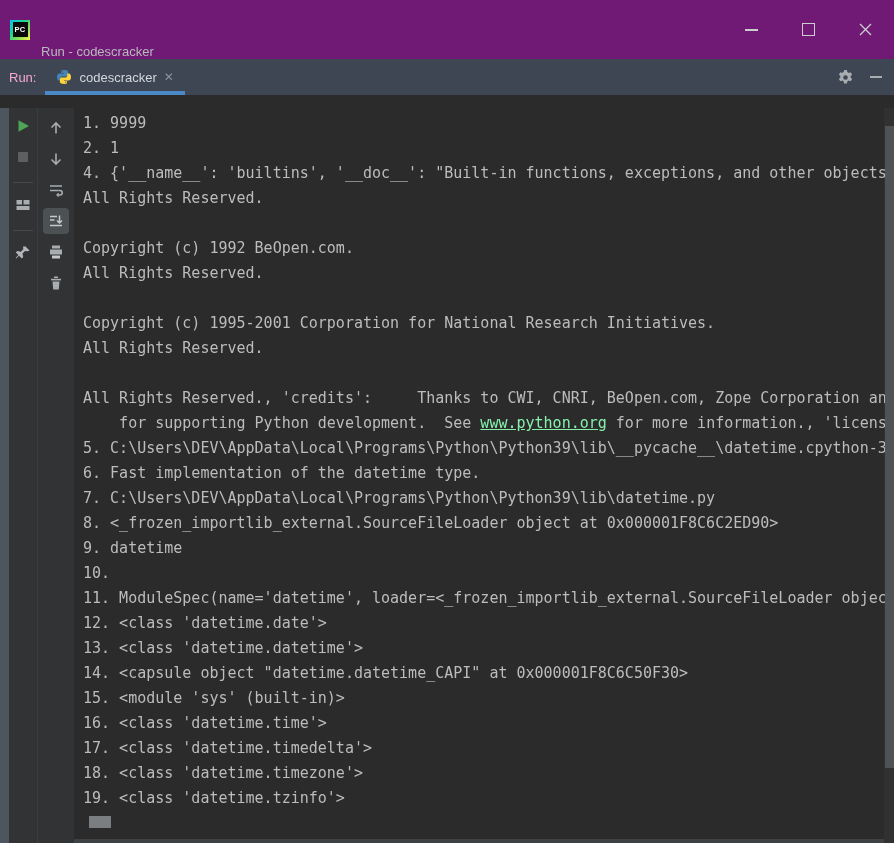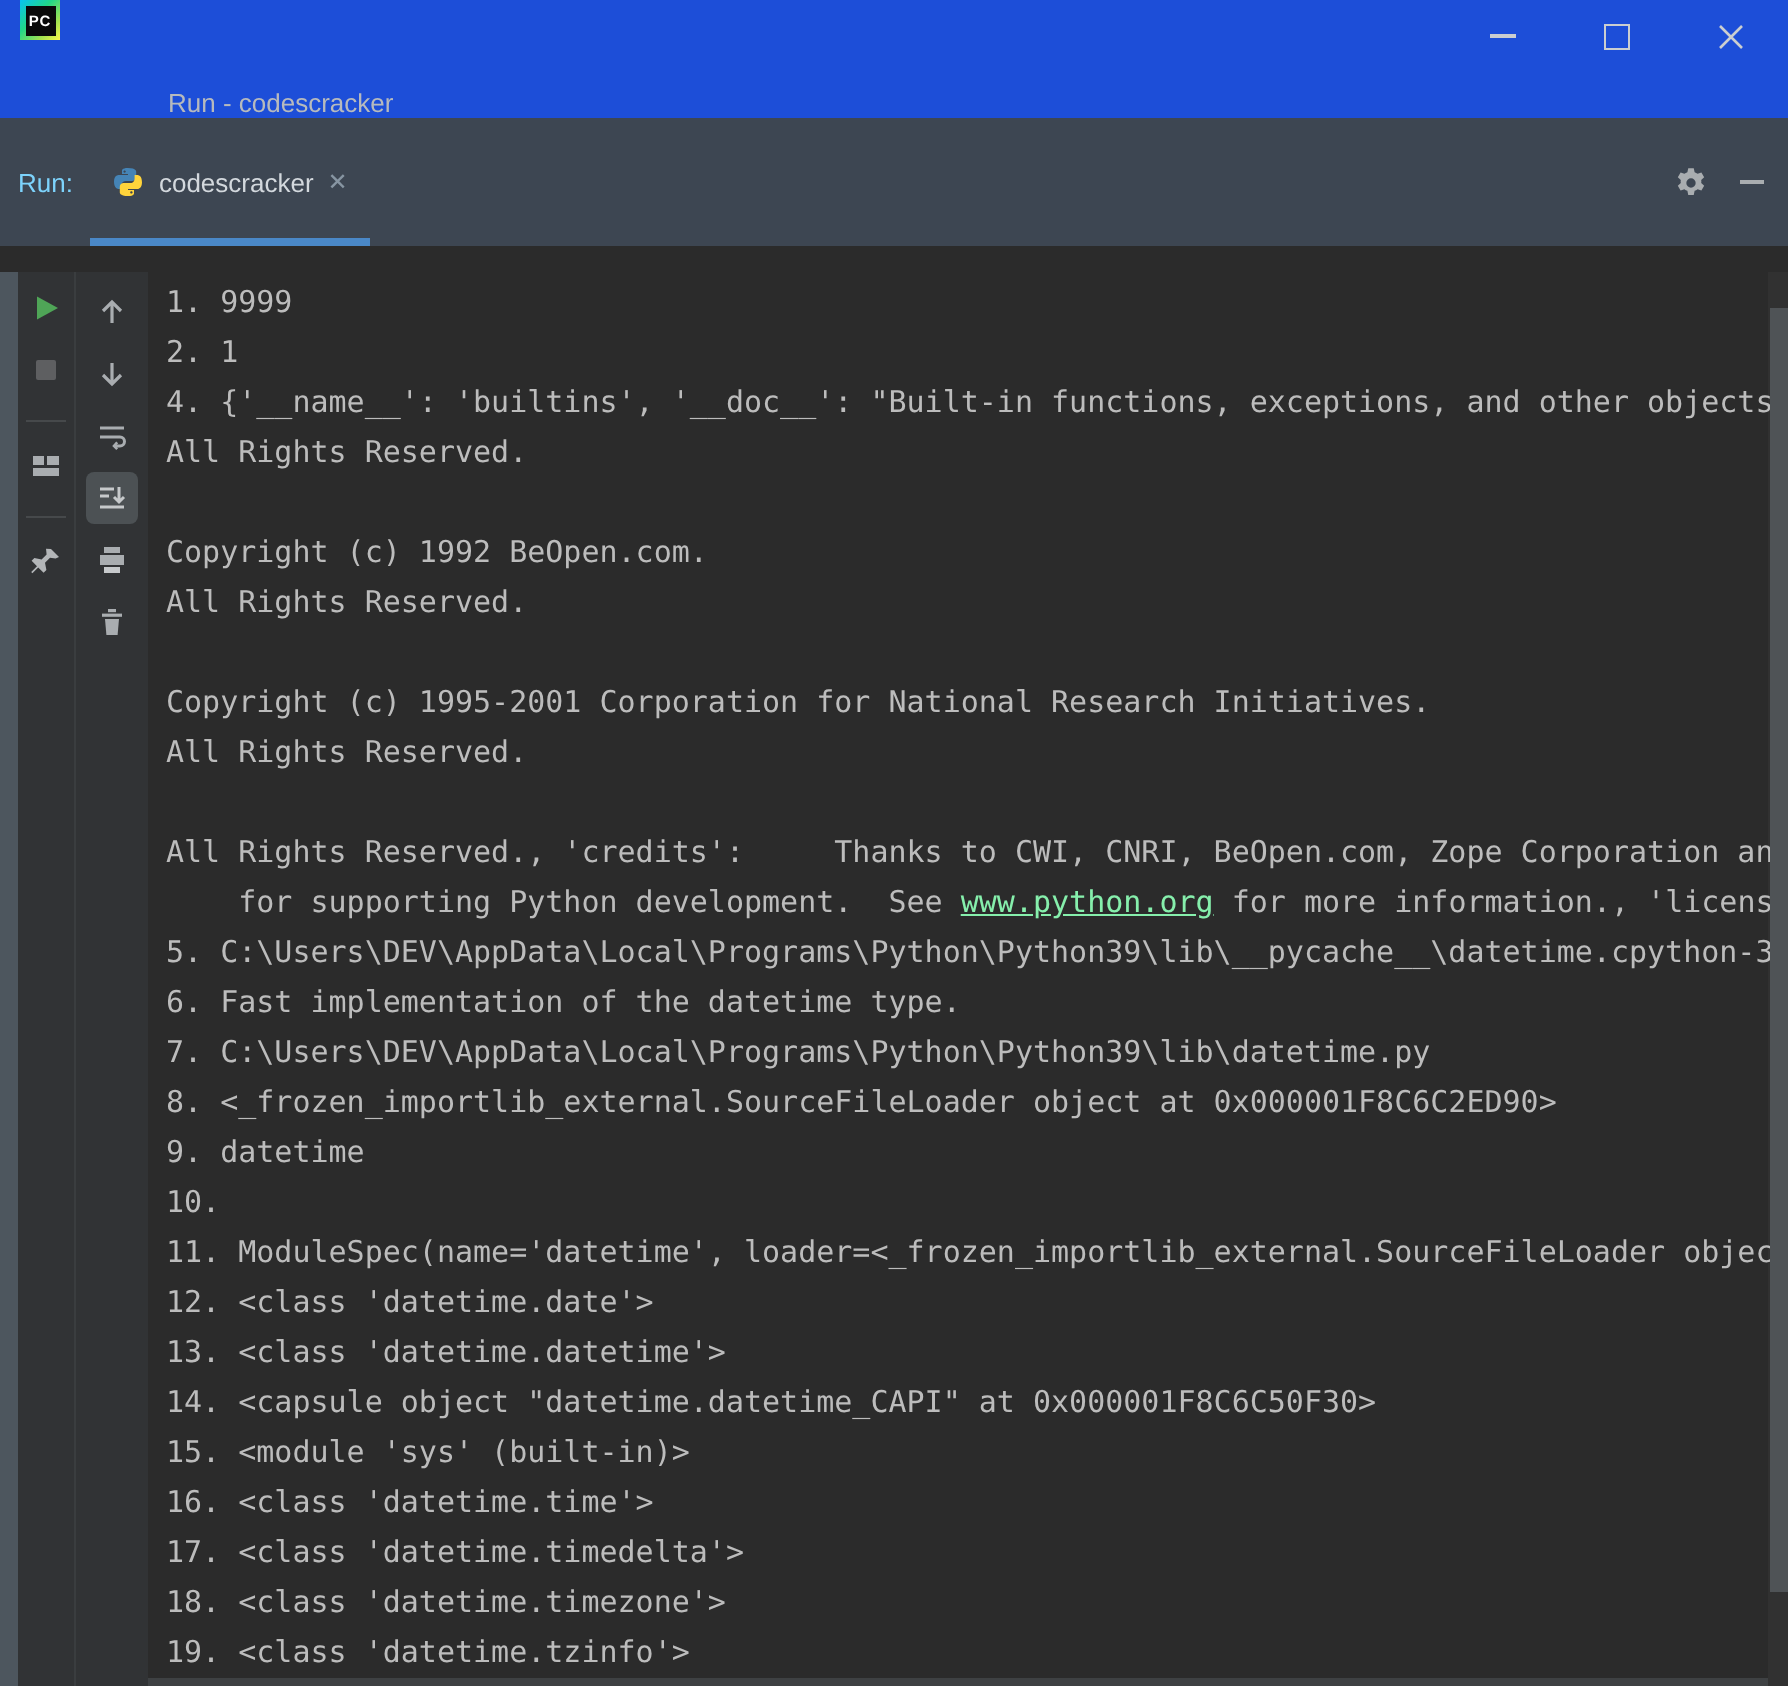--- a/index.html
+++ b/index.html
@@ -5,36 +5,36 @@
   html,body{margin:0;padding:0;}
   body{
     width:894px;height:843px;overflow:hidden;
     background:#2b2b2b;
     font-family:"Liberation Sans",sans-serif;
     -webkit-font-smoothing:antialiased;
   }
   .window{width:894px;height:843px;display:flex;flex-direction:column;background:#2b2b2b;}
 
   
-  .titlebar{flex:0 0 36px;background:#1d4ed8;display:flex;align-items:flex-start;gap:43px;}
+  .titlebar{flex:0 0 36px;background:#701a75;display:flex;align-items:center;}
   .app-icon{width:20px;height:20px;margin-left:10px;position:relative;
     background:linear-gradient(135deg,#07c3f2 0%,#21d789 40%,#a7e34f 75%,#fcf84a 100%);
     display:flex;align-items:center;justify-content:center;flex:0 0 20px;}
   .app-icon::before{content:"";position:absolute;inset:2.5px;background:#0a0a0a;}
   .app-icon span{position:relative;color:#fff;font-size:7.5px;font-weight:bold;letter-spacing:.4px;}
   .title-text{margin-left:11px;color:#b7babd;font-size:13px;margin-top:44px;}
   .win-controls{margin-left:auto;display:flex;height:36px;}
   .win-btn{width:57px;height:36px;display:flex;align-items:center;justify-content:center;}
   .min-glyph{width:13px;height:2px;background:#cbced0;}
   .max-glyph{width:11px;height:11px;border:1.3px solid #cbced0;}
 
   
   .runbar{flex:0 0 34px;background:#3d4652;display:flex;align-items:center;}
-  .run-label{color:#7dd3fc;font-size:13px;margin-left:9px;}
-  .run-tab{display:flex;align-items:center;height:34px;padding:15px 11px;margin-left:9px;position:relative;}
+  .run-label{color:#f9a8d4;font-size:13px;margin-left:9px;}
+  .run-tab{display:flex;align-items:center;height:34px;padding:1px 11px;margin-left:9px;position:relative;}
   .run-tab::after{content:"";position:absolute;left:0;right:0;bottom:0;height:4px;background:#4a88c7;}
   .run-tab-label{color:#d3d8dd;font-size:13px;margin-left:7px;}
   .run-tab-close{color:#8795a2;font-size:12px;margin-left:7px;line-height:1;}
   .runbar-actions{margin-left:auto;display:flex;align-items:center;gap:16px;margin-right:12px;}
   .hide-glyph{width:12px;height:2px;background:#a9adb0;}
 
   
   .main{flex:1;display:flex;position:relative;background:#2b2b2b;overflow:hidden;margin-top:13px;}
   .edge-strip{flex:0 0 9px;background:#4d565e;}
   .tb{background:#313335;display:flex;flex-direction:column;align-items:center;}

